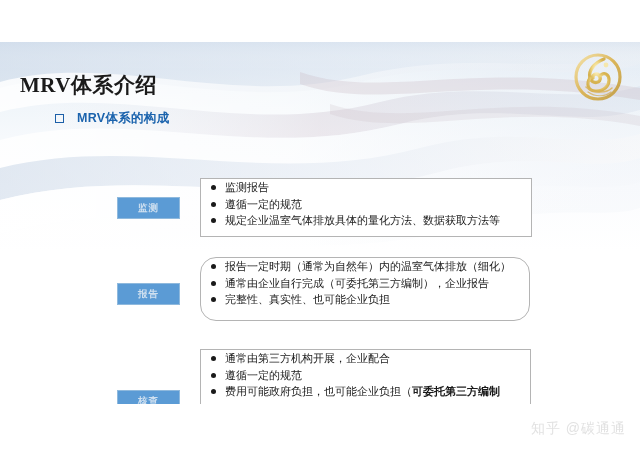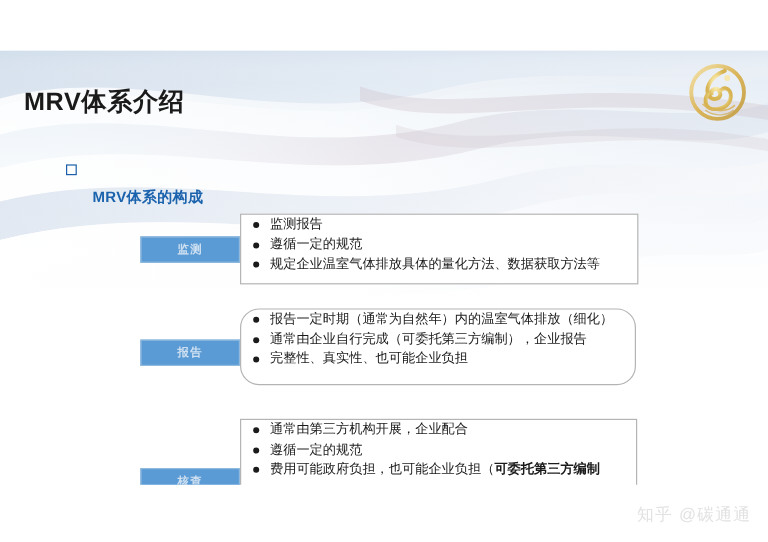--- a/index.html
+++ b/index.html
@@ -38,21 +38,21 @@
     left: 0; top: 0;
     width: 640px; height: 362px;
     pointer-events: none;
   }
 
   
   #title {
     position: absolute;
     left: 20px;
     top: 29px;
-    font-family: Liberation Sans, sans-serif;
+    font-family: Liberation Serif, serif;
     font-weight: bold;
     font-size: 21px;
     color: #1a1a1a;
     letter-spacing: 0.5px;
     white-space: nowrap;
   }
 
   
   #subtitle-row {
     position: absolute;
@@ -69,30 +69,29 @@
     background: transparent;
     margin-right: 13px;
     flex: 0 0 auto;
   }
   #subtitle-text {
     font-family: "Liberation Sans", "DejaVu Sans", sans-serif;
     font-weight: bold;
     font-size: 12.5px;
     color: #1b63ad;
     letter-spacing: 0.3px;
-    margin-top: 46px;
   }
 
   
   .row {
     position: absolute;
   }
   .stage-label {
     position: absolute;
-    width: 83px;
+    width: 63px;
     height: 22px;
     background: #5b9bd5;
     border: 1px solid #8fb9dd;
     box-sizing: border-box;
     display: flex;
     align-items: center;
     justify-content: center;
     font-size: 9.5px;
     font-weight: bold;
     color: #cfe0f0;

